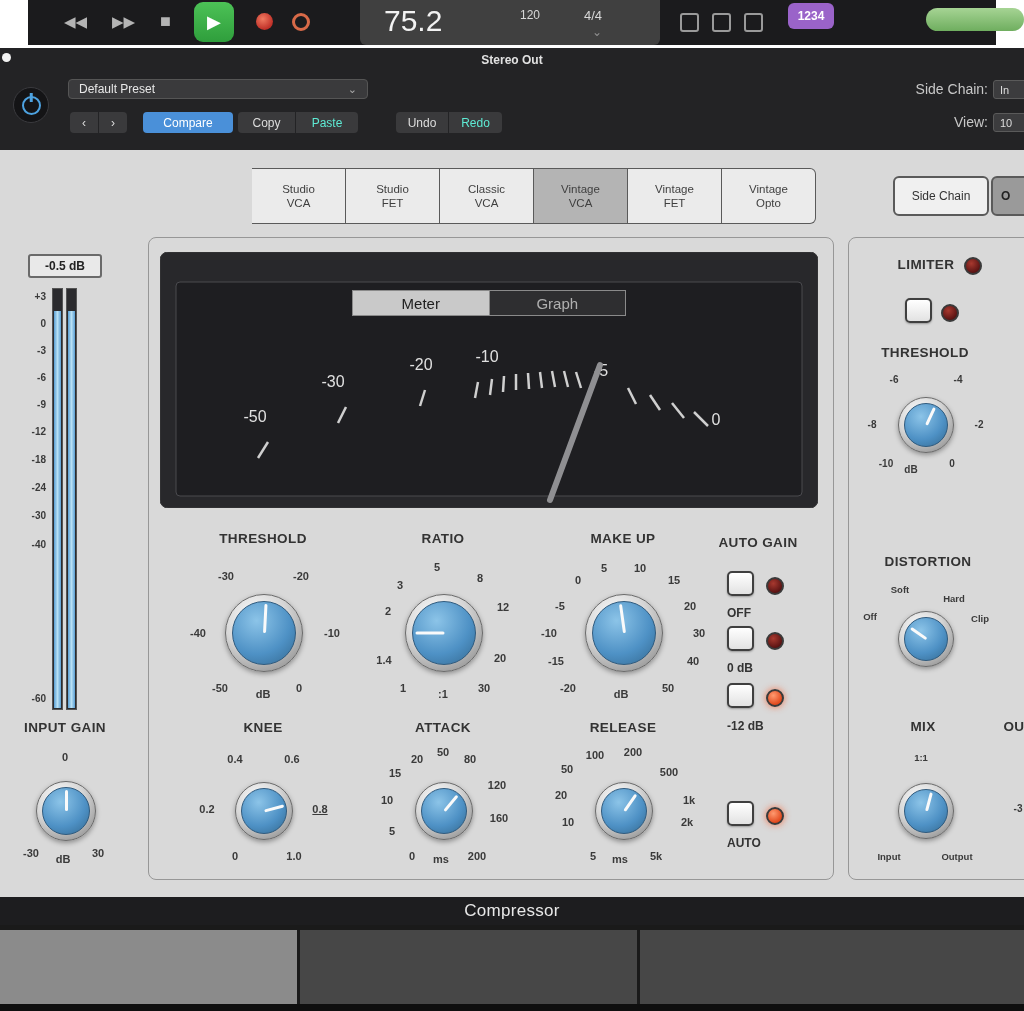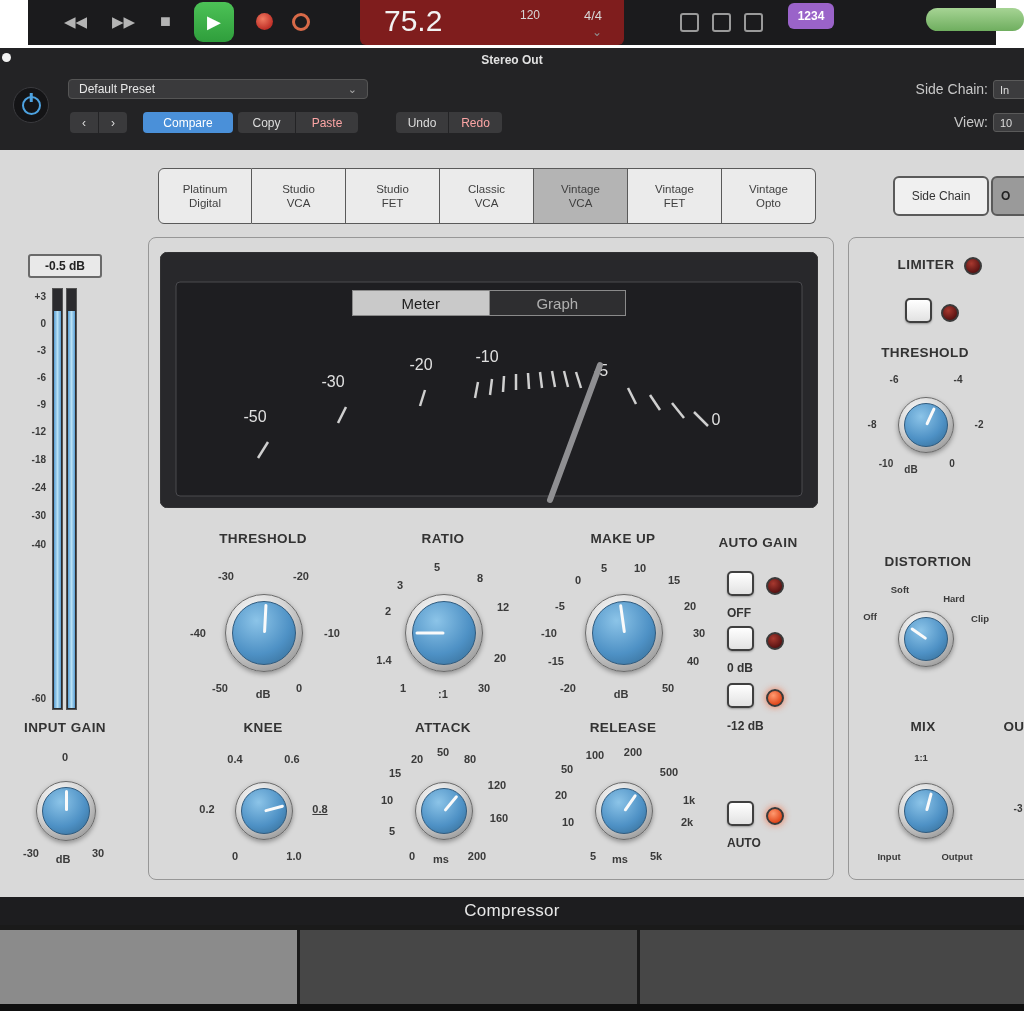--- a/index.html
+++ b/index.html
@@ -11,21 +11,21 @@
   
   #transport{position:absolute;left:28px;top:0;width:968px;height:45px;background:#1b1b1d;}
   .tico{position:absolute;color:#b4b4b4;font-size:15px;}
   .playbtn{position:absolute;left:166px;top:2px;width:40px;height:40px;border-radius:9px;
            background:linear-gradient(#4cc256,#2f9e3c);color:#fff;font-size:18px;
            display:flex;align-items:center;justify-content:center;}
   .recdot{position:absolute;left:228px;top:13px;width:17px;height:17px;border-radius:50%;
           background:radial-gradient(circle at 40% 35%,#f07a60,#c03028 70%);}
   .cyclering{position:absolute;left:264px;top:13px;width:12px;height:12px;border-radius:50%;
              border:3px solid #d86a48;}
-  .lcd{position:absolute;left:332px;top:0;width:264px;height:45px;background:#7f1d1d;border-radius:0 0 6px 6px;}
+  .lcd{position:absolute;left:332px;top:0;width:300px;height:45px;background:#404040;border-radius:0 0 6px 6px;}
   .lcd .big{position:absolute;left:24px;top:4px;font-size:30px;color:#f2f2f2;}
   .lcd .sm{position:absolute;font-size:12px;color:#d8d8d8;}
   .graysq{position:absolute;top:13px;width:15px;height:15px;border:2px solid #9a9a9a;border-radius:3px;}
   .badge1234{position:absolute;left:760px;top:3px;width:46px;height:26px;border-radius:6px;
              background:#9a63c9;color:#fff;font-size:12px;font-weight:bold;
              display:flex;align-items:center;justify-content:center;}
   .greenpill{position:absolute;left:898px;top:8px;width:98px;height:23px;border-radius:12px;
              background:linear-gradient(#a6d494,#6fae5f);}
 
   
@@ -39,21 +39,21 @@
   .pwr-line{position:absolute;left:50%;top:-5px;width:2.5px;height:9px;background:#4da2e0;transform:translateX(-50%);}
   .preset{position:absolute;left:68px;top:79px;width:300px;height:20px;background:#3a3a3c;
           border:1px solid #555;border-radius:4px;color:#e8e8e8;font-size:12px;
           display:flex;align-items:center;padding:0 10px;box-sizing:border-box;}
   .preset .chev{margin-left:auto;color:#aaa;font-size:11px;}
   .hdrlab{color:#c8c8c8;font-size:14px;}
   .hdrval{position:absolute;left:993px;width:40px;height:19px;background:#3c3c3e;border:1px solid #5a5a5a;
           border-radius:3px;color:#ddd;font-size:11px;display:flex;align-items:center;padding-left:6px;box-sizing:border-box;}
   .bbtn{position:absolute;top:112px;height:21px;background:#3a3a3c;color:#ddd;font-size:12px;
         display:flex;align-items:center;justify-content:center;border-radius:4px;box-sizing:border-box;}
-  .bbtn.dim{color:#fca5a5;}
+  .bbtn.dim{color:#5eead4;}
   .bbtn.blue{background:#4a90d9;color:#fff;}
 
   
   #pbody{position:absolute;left:0;top:150px;width:1024px;height:747px;background:#d9d9d9;}
   .tab{position:absolute;top:168px;height:56px;width:94px;background:#ebebeb;border:1px solid #5a5a5a;
        border-left:none;display:flex;flex-direction:column;align-items:center;justify-content:center;
        font-size:11.5px;color:#3f3f3f;line-height:14px;text-align:center;box-sizing:border-box;}
   .tab.first{border-left:1px solid #5a5a5a;border-radius:6px 0 0 6px;}
   .tab.last{border-radius:0 6px 6px 0;}
   .tab.sel{background:#b4b4b4;}
@@ -181,24 +181,20 @@
     </div>
   <div class="bbtn" style="left:396px;width:52px;border-radius:4px 0 0 4px;">
       <span>Undo</span>
     </div>
   <div class="bbtn dim" style="left:449px;width:53px;border-radius:0 4px 4px 0;">
       <span>Redo</span>
     </div>
 
   <div id="pbody"></div>
 
-  <div class="tab first" style="left:158px;">
-    <span>Platinum</span>
-      <span>Digital</span>
-    </div>
   <div class="tab" style="left:252px;">
     <span>Studio</span>
       <span>VCA</span>
     </div>
   <div class="tab" style="left:346px;">
     <span>Studio</span>
       <span>FET</span>
     </div>
   <div class="tab" style="left:440px;">
     <span>Classic</span>

